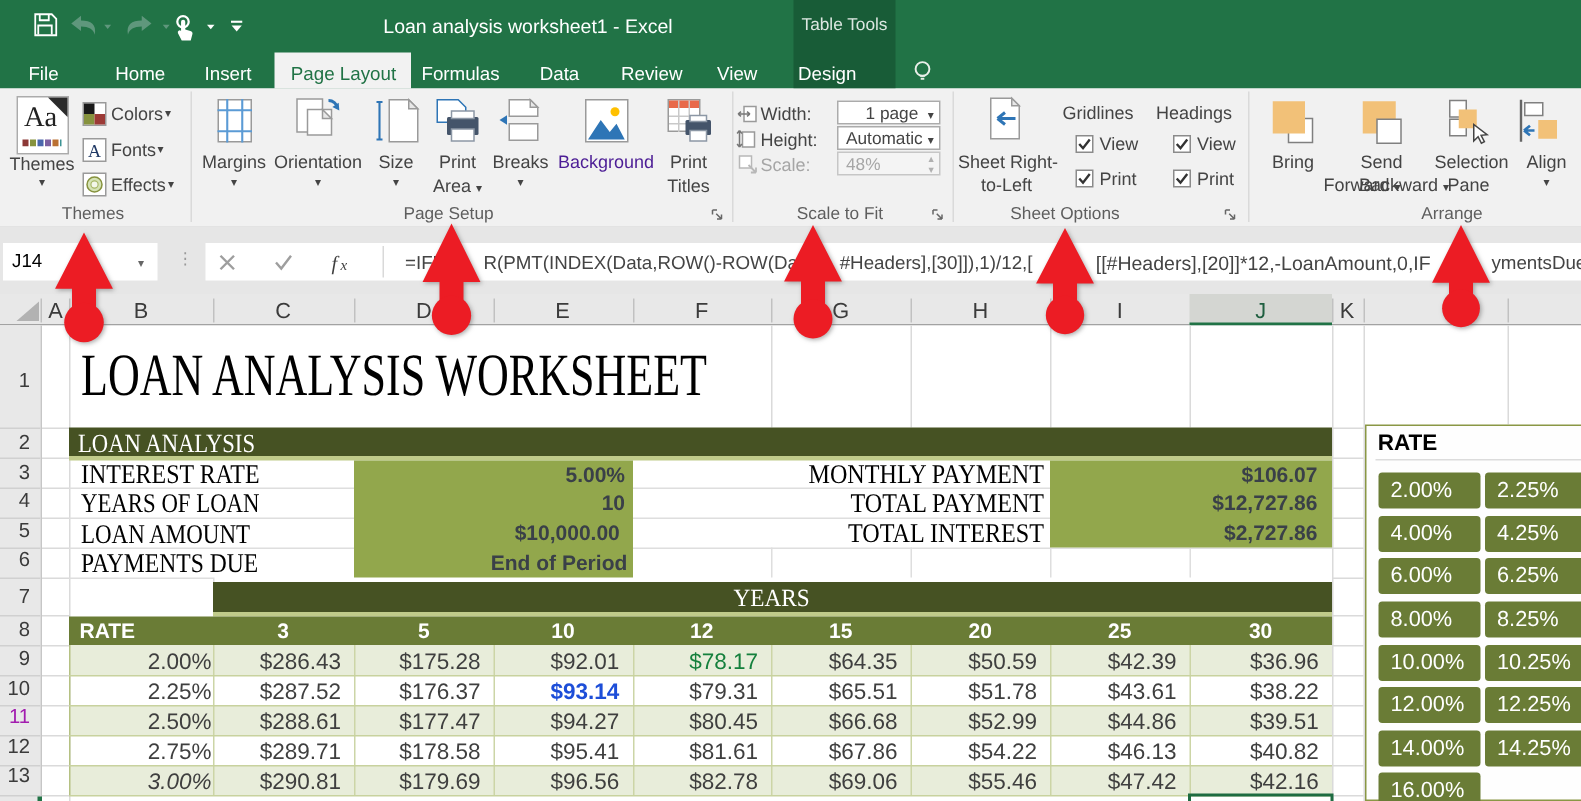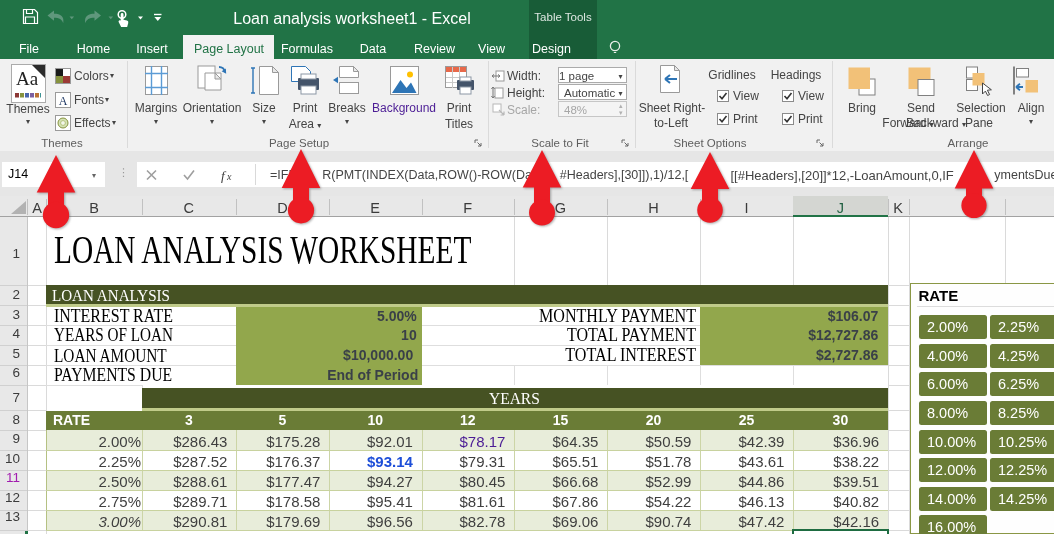--- a/index.html
+++ b/index.html
@@ -10,21 +10,21 @@
   .ser{font-family:"Liberation Serif",serif;white-space:nowrap;}
   svg{display:block;overflow:visible;}
 </style>
 </head>
 <body>
 <div id="app">
 
 <div class="ab" style="left:0;top:0;width:1054px;height:59px;background:#217346;"></div>
 <div class="ab" style="left:529px;top:0;width:68px;height:59px;background:#185c37;"></div>
 <div class="ab ctr" style="left:563px;top:11px;font-size:11.5px;color:rgba(255,255,255,0.85);">Table Tools</div>
-<div class="ab ctr" style="left:352px;top:9.5px;font-size:16px;color:#fff;">Loan analysis worksheet1 - Excel</div>
+<div class="ab ctr" style="left:352px;top:9.5px;font-size:13px;color:#fff;">Loan analysis worksheet1 - Excel</div>
 
 <svg class="ab" style="left:22px;top:6px;" width="150" height="24" viewBox="0 0 150 24">
   <g stroke="#fff" fill="none" stroke-width="1.2">
     <path d="M1.5 3.5 h11 l3 3 v11 h-14 z"></path>
     <path d="M4.5 3.5 v4 h6 v-4"></path>
     <path d="M3.5 17 v-6 h9 v6"></path>
   </g>
 
   <path d="M32 4.5 L25.5 9.6 L32 14.7 V11.7 C37.2 11.7 40.2 13.5 41.2 17.2 C42.4 10.2 38.8 7.7 32 7.7 Z" fill="#5f977c"></path>
   <path d="M47.5 10.5 l4.6 0 -2.3 2.8 z" fill="#5f977c"></path>
@@ -184,21 +184,21 @@
 <svg class="ab" style="left:492px;top:86px;" width="13" height="13" viewBox="0 0 13 13">
   <rect x="3" y="2" width="8" height="10" fill="#fff" stroke="#9a9a9a"></rect>
   <path d="M1 1 v11 M1 1 l-1.6 2 M1 1 l1.6 2 M1 12 l-1.6 -2 M1 12 l1.6 -2" stroke="#777" stroke-width="1"></path>
 </svg>
 <div class="ab" style="left:507px;top:86px;font-size:12px;color:#444;">Height:</div>
 <svg class="ab" style="left:492px;top:103px;" width="13" height="13" viewBox="0 0 13 13">
   <rect x="1" y="1" width="8" height="8" fill="#fff" stroke="#b8b8b8"></rect>
   <path d="M7 7 l5 5 M12 12 v-3.4 M12 12 h-3.4" stroke="#b8b8b8" stroke-width="1.2"></path>
 </svg>
 <div class="ab" style="left:507px;top:103px;font-size:12px;color:#a6a6a6;">Scale:</div>
-<div class="ab" style="left:558px;top:67px;width:69px;height:16px;background:#fff;border:1px solid #ababab;font-size:11.5px;color:#444;line-height:16px;padding-left:0;box-sizing:border-box;">1 page</div>
+<div class="ab" style="left:558px;top:67px;width:69px;height:16px;background:#fff;border:1px solid #ababab;font-size:11.5px;color:#444;line-height:16px;padding-left:18px;box-sizing:border-box;">1 page</div>
 <div class="ab" style="left:618.5px;top:72px;font-size:8px;color:#444;">▾</div>
 <div class="ab" style="left:558px;top:84px;width:69px;height:16px;background:#fff;border:1px solid #ababab;font-size:11.5px;color:#444;line-height:16px;padding-left:5px;box-sizing:border-box;">Automatic</div>
 <div class="ab" style="left:618.5px;top:89px;font-size:8px;color:#444;">▾</div>
 <div class="ab" style="left:558px;top:101px;width:69px;height:16px;background:#f4f4f4;border:1px solid #c6c6c6;font-size:11.5px;color:#a6a6a6;line-height:16px;padding-left:5px;box-sizing:border-box;">48%</div>
 <div class="ab" style="left:619px;top:102px;font-size:7px;color:#b0b0b0;">▴</div>
 <div class="ab" style="left:619px;top:109px;font-size:7px;color:#b0b0b0;">▾</div>
 
 <svg class="ab" style="left:655px;top:65px;" width="28" height="28" viewBox="0 0 28 28">
   <path d="M5.5 0.5 h14 l5 5 v22 h-19 z" fill="#fff" stroke="#9a9a9a"></path>
   <path d="M19.5 0.5 l5 5 h-5 z" fill="#e8e8e8" stroke="#9a9a9a"></path>
@@ -455,21 +455,21 @@
       <div class="ab" style="left:46px;top:470px;width:842px;height:1px;background:#c8d29e;"></div>
       <div class="ab" style="left:46px;top:490px;width:842px;height:1px;background:#c8d29e;"></div>
       <div class="ab" style="left:46px;top:510px;width:842px;height:1px;background:#c8d29e;"></div>
       <div class="ab" style="left:46px;top:530px;width:842px;height:1px;background:#c8d29e;"></div>
     </div>
 <div id="data">
       <span class="ab" style="left:21px;top:433px;width:120px;text-align:right;font-size:15px;color:#3f3f3f;">2.00%</span>
       <span class="ab" style="left:107.4px;top:433px;width:120px;text-align:right;font-size:15px;color:#3f3f3f;">$286.43</span>
       <span class="ab" style="left:200.39999999999998px;top:433px;width:120px;text-align:right;font-size:15px;color:#3f3f3f;">$175.28</span>
       <span class="ab" style="left:292.9px;top:433px;width:120px;text-align:right;font-size:15px;color:#3f3f3f;">$92.01</span>
-      <span class="ab" style="left:385.4px;top:433px;width:120px;text-align:right;font-size:15px;color:#4c1d95;">$78.17</span>
+      <span class="ab" style="left:385.4px;top:433px;width:120px;text-align:right;font-size:15px;color:#15803d;">$78.17</span>
       <span class="ab" style="left:478.4px;top:433px;width:120px;text-align:right;font-size:15px;color:#3f3f3f;">$64.35</span>
       <span class="ab" style="left:571.4px;top:433px;width:120px;text-align:right;font-size:15px;color:#3f3f3f;">$50.59</span>
       <span class="ab" style="left:664.4px;top:433px;width:120px;text-align:right;font-size:15px;color:#3f3f3f;">$42.39</span>
       <span class="ab" style="left:759.2px;top:433px;width:120px;text-align:right;font-size:15px;color:#3f3f3f;">$36.96</span>
       <span class="ab" style="left:21px;top:453px;width:120px;text-align:right;font-size:15px;color:#3f3f3f;">2.25%</span>
       <span class="ab" style="left:107.4px;top:453px;width:120px;text-align:right;font-size:15px;color:#3f3f3f;">$287.52</span>
       <span class="ab" style="left:200.39999999999998px;top:453px;width:120px;text-align:right;font-size:15px;color:#3f3f3f;">$176.37</span>
       <span class="ab" style="left:292.9px;top:453px;width:120px;text-align:right;font-size:15px;color:#1d4ed8;font-weight:bold;">$93.14</span>
       <span class="ab" style="left:385.4px;top:453px;width:120px;text-align:right;font-size:15px;color:#3f3f3f;">$79.31</span>
       <span class="ab" style="left:478.4px;top:453px;width:120px;text-align:right;font-size:15px;color:#3f3f3f;">$65.51</span>
@@ -493,21 +493,21 @@
       <span class="ab" style="left:478.4px;top:493px;width:120px;text-align:right;font-size:15px;color:#3f3f3f;">$67.86</span>
       <span class="ab" style="left:571.4px;top:493px;width:120px;text-align:right;font-size:15px;color:#3f3f3f;">$54.22</span>
       <span class="ab" style="left:664.4px;top:493px;width:120px;text-align:right;font-size:15px;color:#3f3f3f;">$46.13</span>
       <span class="ab" style="left:759.2px;top:493px;width:120px;text-align:right;font-size:15px;color:#3f3f3f;">$40.82</span>
       <span class="ab" style="left:21px;top:513px;width:120px;text-align:right;font-size:15px;color:#3f3f3f;font-style:italic;">3.00%</span>
       <span class="ab" style="left:107.4px;top:513px;width:120px;text-align:right;font-size:15px;color:#3f3f3f;">$290.81</span>
       <span class="ab" style="left:200.39999999999998px;top:513px;width:120px;text-align:right;font-size:15px;color:#3f3f3f;">$179.69</span>
       <span class="ab" style="left:292.9px;top:513px;width:120px;text-align:right;font-size:15px;color:#3f3f3f;">$96.56</span>
       <span class="ab" style="left:385.4px;top:513px;width:120px;text-align:right;font-size:15px;color:#3f3f3f;">$82.78</span>
       <span class="ab" style="left:478.4px;top:513px;width:120px;text-align:right;font-size:15px;color:#3f3f3f;">$69.06</span>
-      <span class="ab" style="left:571.4px;top:513px;width:120px;text-align:right;font-size:15px;color:#3f3f3f;">$90.74</span>
+      <span class="ab" style="left:571.4px;top:513px;width:120px;text-align:right;font-size:15px;color:#3f3f3f;">$55.46</span>
       <span class="ab" style="left:664.4px;top:513px;width:120px;text-align:right;font-size:15px;color:#3f3f3f;">$47.42</span>
       <span class="ab" style="left:759.2px;top:513px;width:120px;text-align:right;font-size:15px;color:#3f3f3f;">$42.16</span>
     </div>
 
 <div class="ab" style="left:791.5px;top:528.8px;width:97px;height:12px;border:2px solid #1e6c41;box-sizing:border-box;"></div>
 
 <div class="ab" style="left:909.5px;top:283px;width:145px;height:251px;background:#fefefe;border:1px solid #8a9745;box-sizing:border-box;"></div>
 <div class="ab" style="left:918.5px;top:286.5px;font-size:15px;font-weight:bold;color:#000;">RATE</div>
 <div class="ab" style="left:917px;top:306px;width:137px;height:1px;background:#dcdcdc;"></div>
 <div id="slicer">

